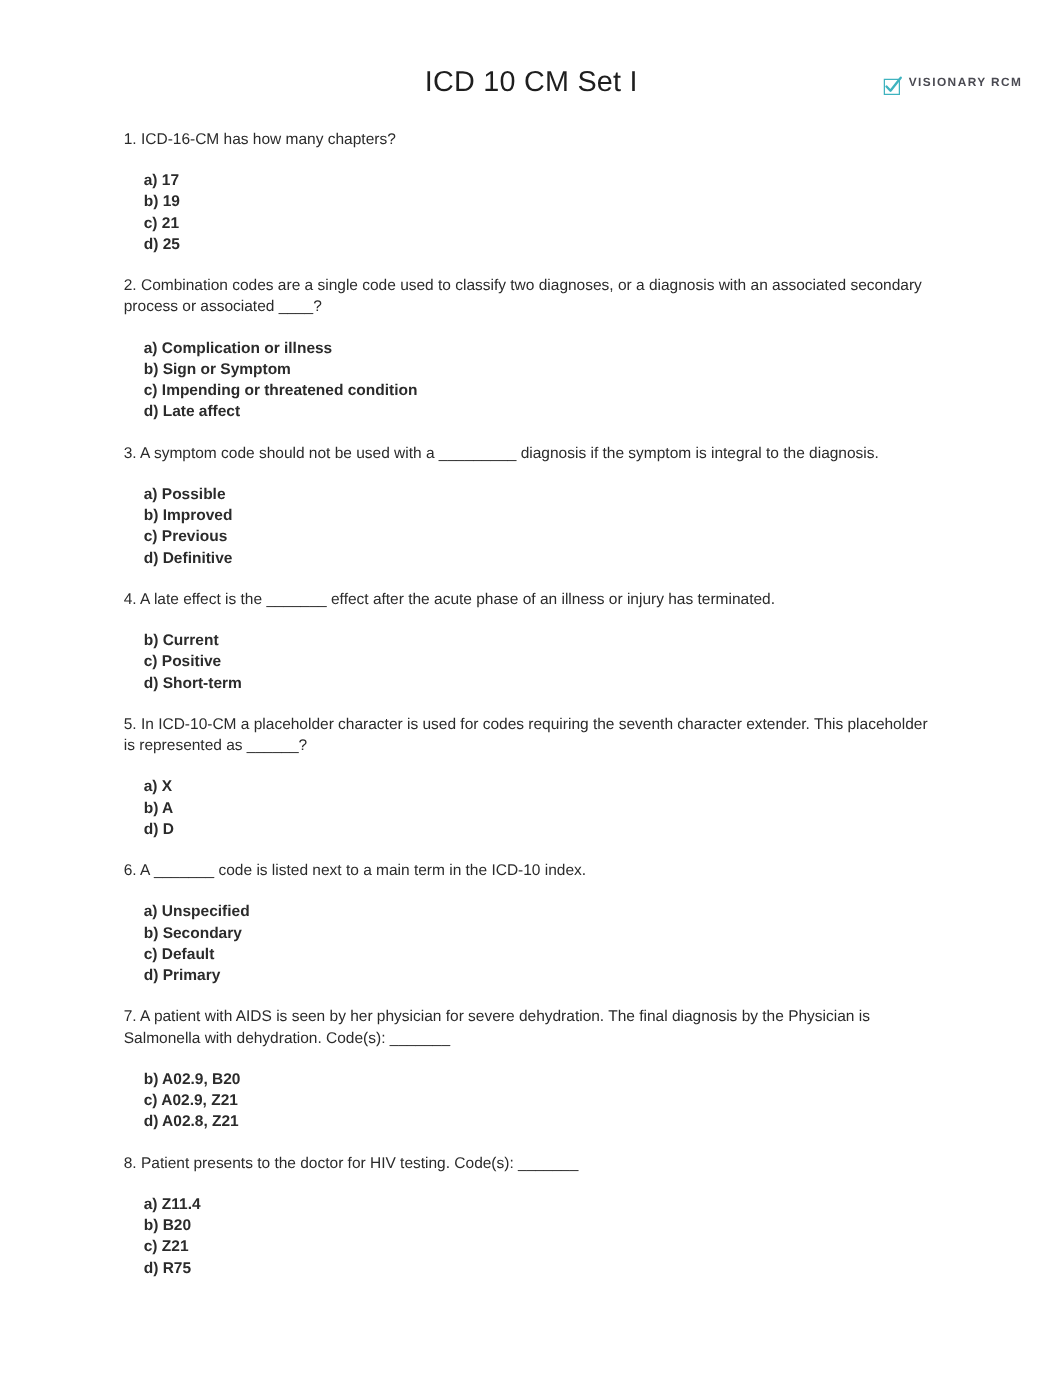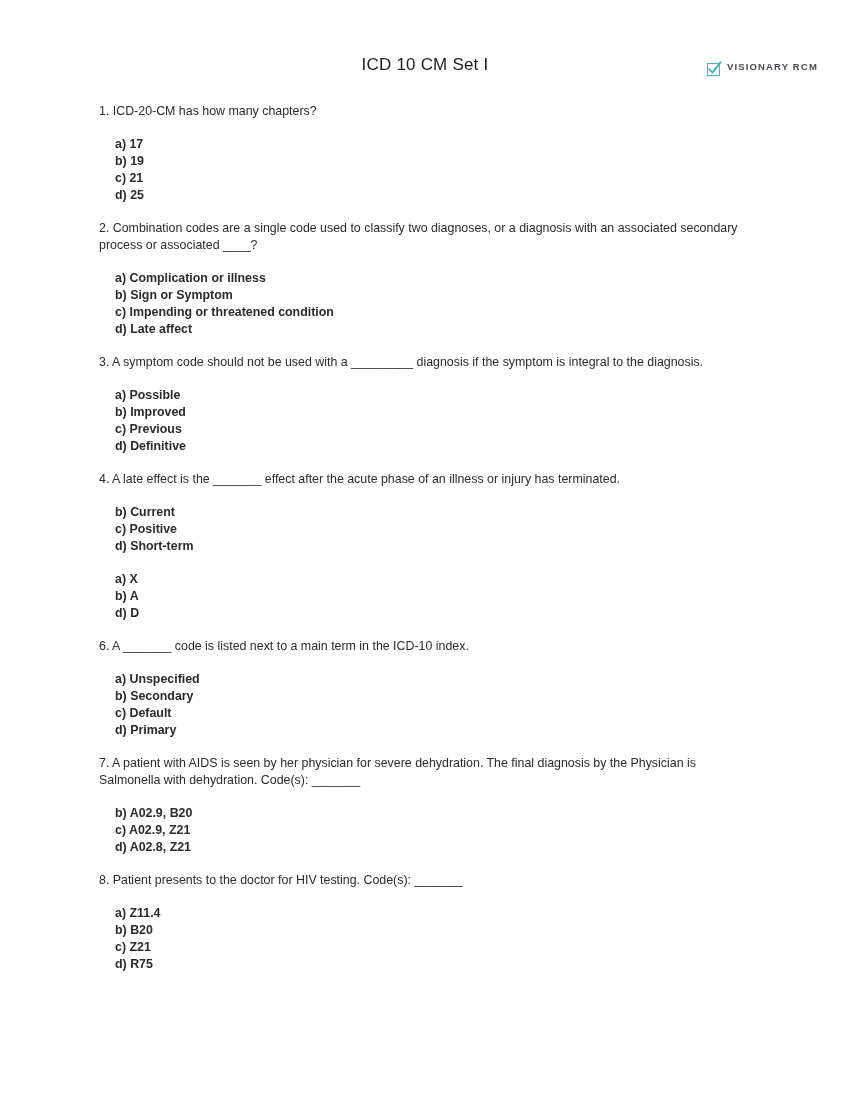--- a/index.html
+++ b/index.html
@@ -29,21 +29,21 @@
     top: 0;
     width: 850px;
     height: 100px;
   }
   .doc-title {
     position: absolute;
     left: 0;
     top: 52px;
     width: 850px;
     text-align: center;
-    font-size: 17px;
+    font-size: 23px;
     font-weight: 400;
     letter-spacing: 0.2px;
     color: #1e1e1e;
     line-height: 26px;
   }
 
   
   .logo {
     position: absolute;
     left: 706px;
@@ -134,21 +134,21 @@
           <path d="M3.2 8.2 L6.4 11.6 L14.6 1.2" fill="none" stroke="#3fb3bf" stroke-width="1.9" stroke-linecap="round" stroke-linejoin="round"></path>
         </svg>
       </span>
       <span class="logo-text">VISIONARY RCM</span>
     </div>
   </div>
 
   <div class="content">
 
     <div class="q-block">
-      <p class="q-prompt">1. ICD-20-CM has how many chapters?</p>
+      <p class="q-prompt">1. ICD-16-CM has how many chapters?</p>
       <ul class="q-options">
         <li>a) 17</li>
         <li>b) 19</li>
         <li>c) 21</li>
         <li>d) 25</li>
       </ul>
     </div>
 
     <div class="q-block">
       <p class="q-prompt">2. Combination codes are a single code used to classify two diagnoses, or a diagnosis with an associated secondary process or associated ____?</p>
@@ -173,20 +173,21 @@
     <div class="q-block">
       <p class="q-prompt">4. A late effect is the _______ effect after the acute phase of an illness or injury has terminated.</p>
       <ul class="q-options">
         <li>b) Current</li>
         <li>c) Positive</li>
         <li>d) Short-term</li>
       </ul>
     </div>
 
     <div class="q-block">
+      <p class="q-prompt">5. In ICD-10-CM a placeholder character is used for codes requiring the seventh character extender. This placeholder is represented as ______?</p>
       <ul class="q-options">
         <li>a) X</li>
         <li>b) A</li>
         <li>d) D</li>
       </ul>
     </div>
 
     <div class="q-block">
       <p class="q-prompt">6. A _______ code is listed next to a main term in the ICD-10 index.</p>
       <ul class="q-options">

